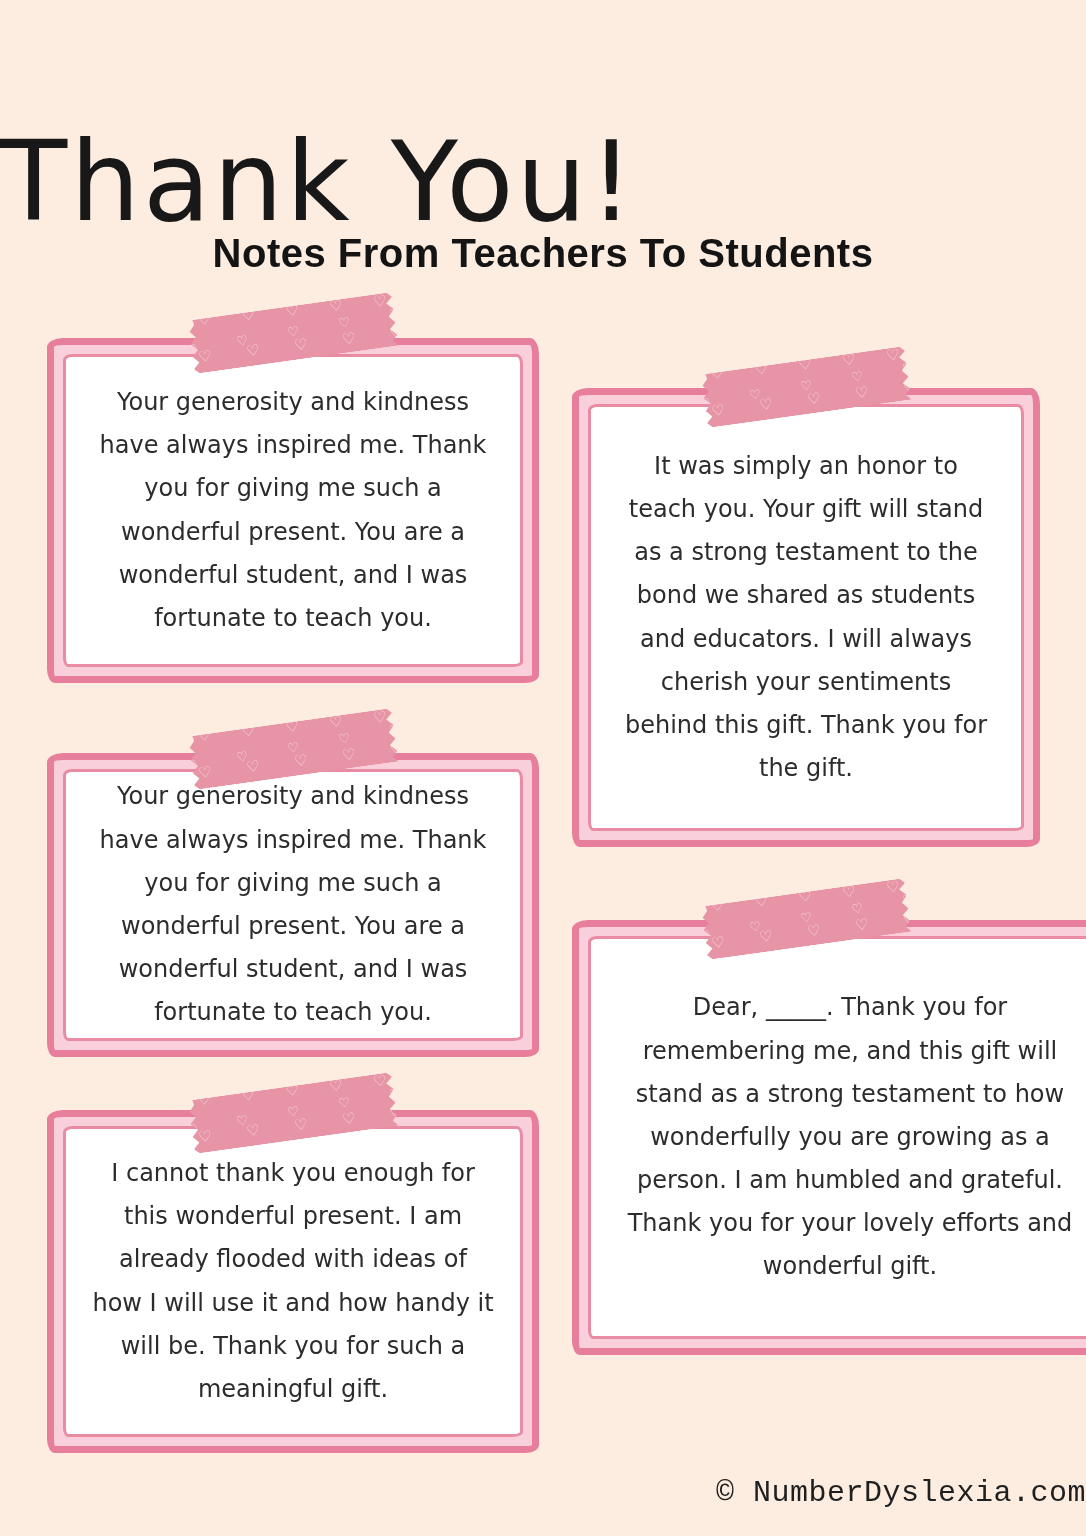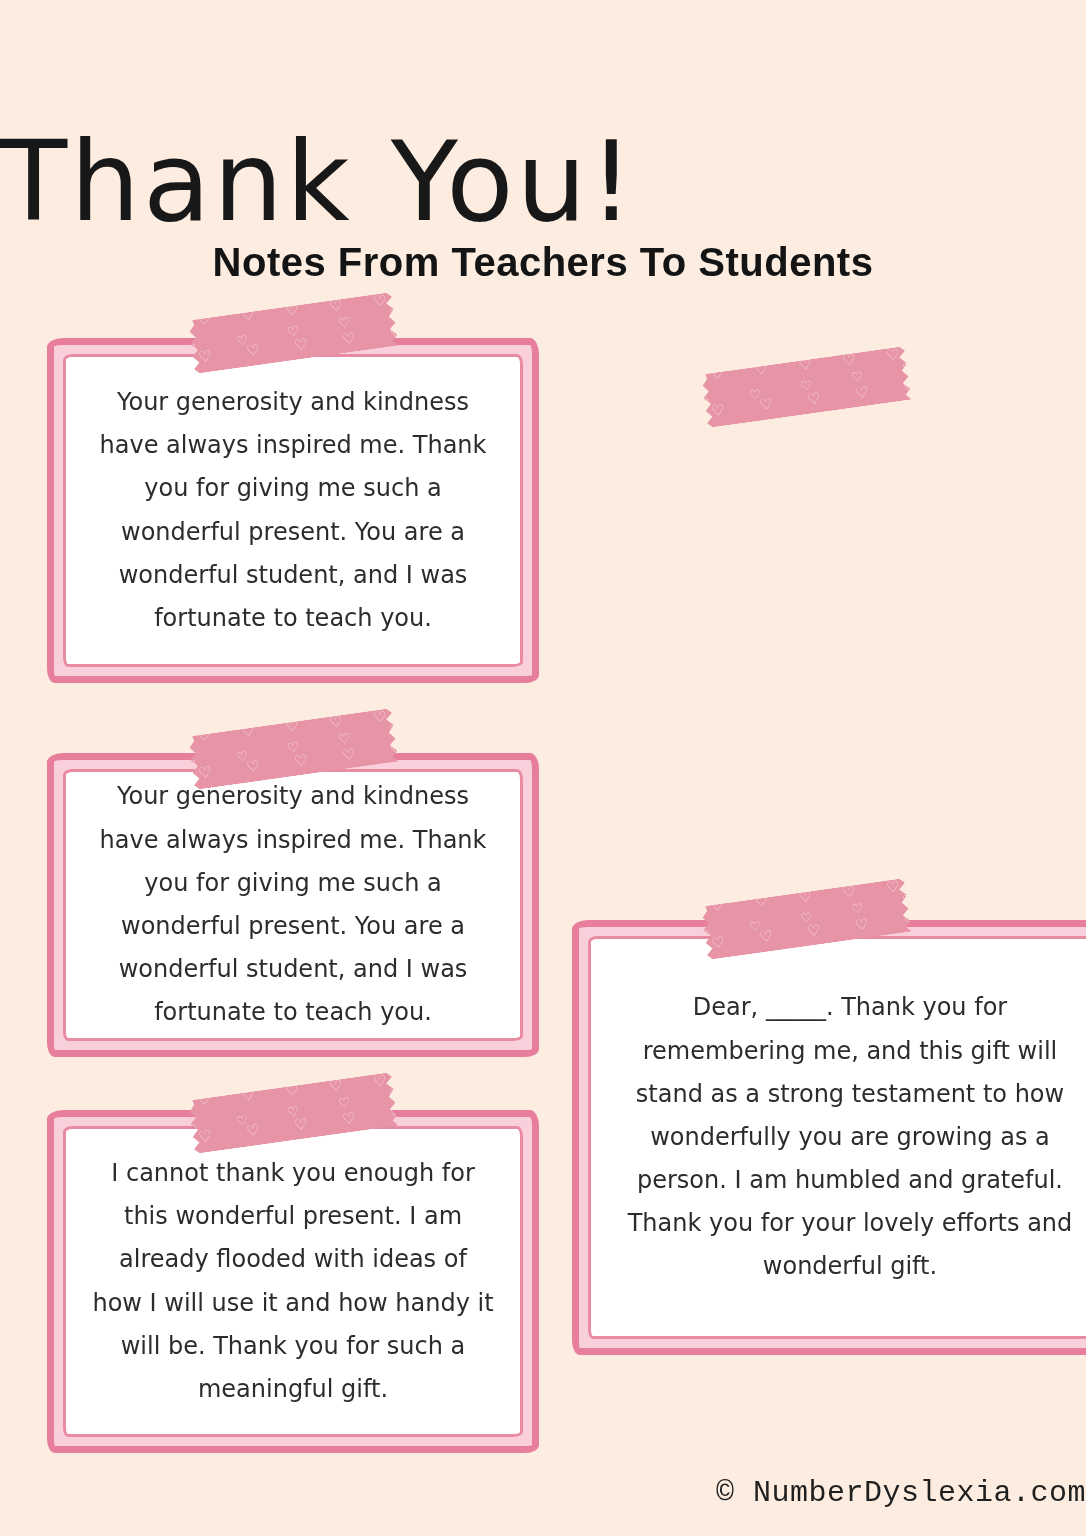--- a/index.html
+++ b/index.html
@@ -17,21 +17,21 @@
     text-align: left;
     font-family: "DejaVu Sans", sans-serif;
     font-weight: normal;
     font-size: 110px;
     letter-spacing: 3px;
     color: #181818;
     line-height: 1.25;
   }
   .page-subtitle {
     position: absolute;
-    top: 240px; left: 0; width: 100%;
+    top: 231px; left: 0; width: 100%;
     text-align: center;
     font-family: "Liberation Sans", sans-serif;
     font-weight: 600;
     font-size: 40px;
     letter-spacing: 0.5px;
     color: #141414;
   }
   .note {
     position: absolute;
     background: #f8cfdb;
@@ -140,20 +140,25 @@
     <span class="hearts-row r2">♡ ♡ ♡ ♡ ♡ ♡ ♡ ♡</span>
     <span class="hearts-row r3">♡ ♡ ♡ ♡ ♡ ♡ ♡ ♡</span>
   </div>
 
   <div class="note pos-left-top">
     <div class="note-inner">
       <p class="note-text">Your generosity and kindness have always inspired me. Thank you for giving me such a wonderful present. You are a wonderful student, and I was fortunate to teach you.</p>
     </div>
   </div>
 
+  <div class="note pos-right-top">
+    <div class="note-inner">
+      <p class="note-text">It was simply an honor to teach you. Your gift will stand as a strong testament to the bond we shared as students and educators. I will always cherish your sentiments behind this gift. Thank you for the gift.</p>
+    </div>
+  </div>
 
   <div class="note pos-left-mid">
     <div class="note-inner">
       <p class="note-text">Your generosity and kindness have always inspired me. Thank you for giving me such a wonderful present. You are a wonderful student, and I was fortunate to teach you.</p>
     </div>
   </div>
 
   <div class="note pos-left-bottom">
     <div class="note-inner">
       <p class="note-text">I cannot thank you enough for this wonderful present. I am already flooded with ideas of how I will use it and how handy it will be. Thank you for such a meaningful gift.</p>

